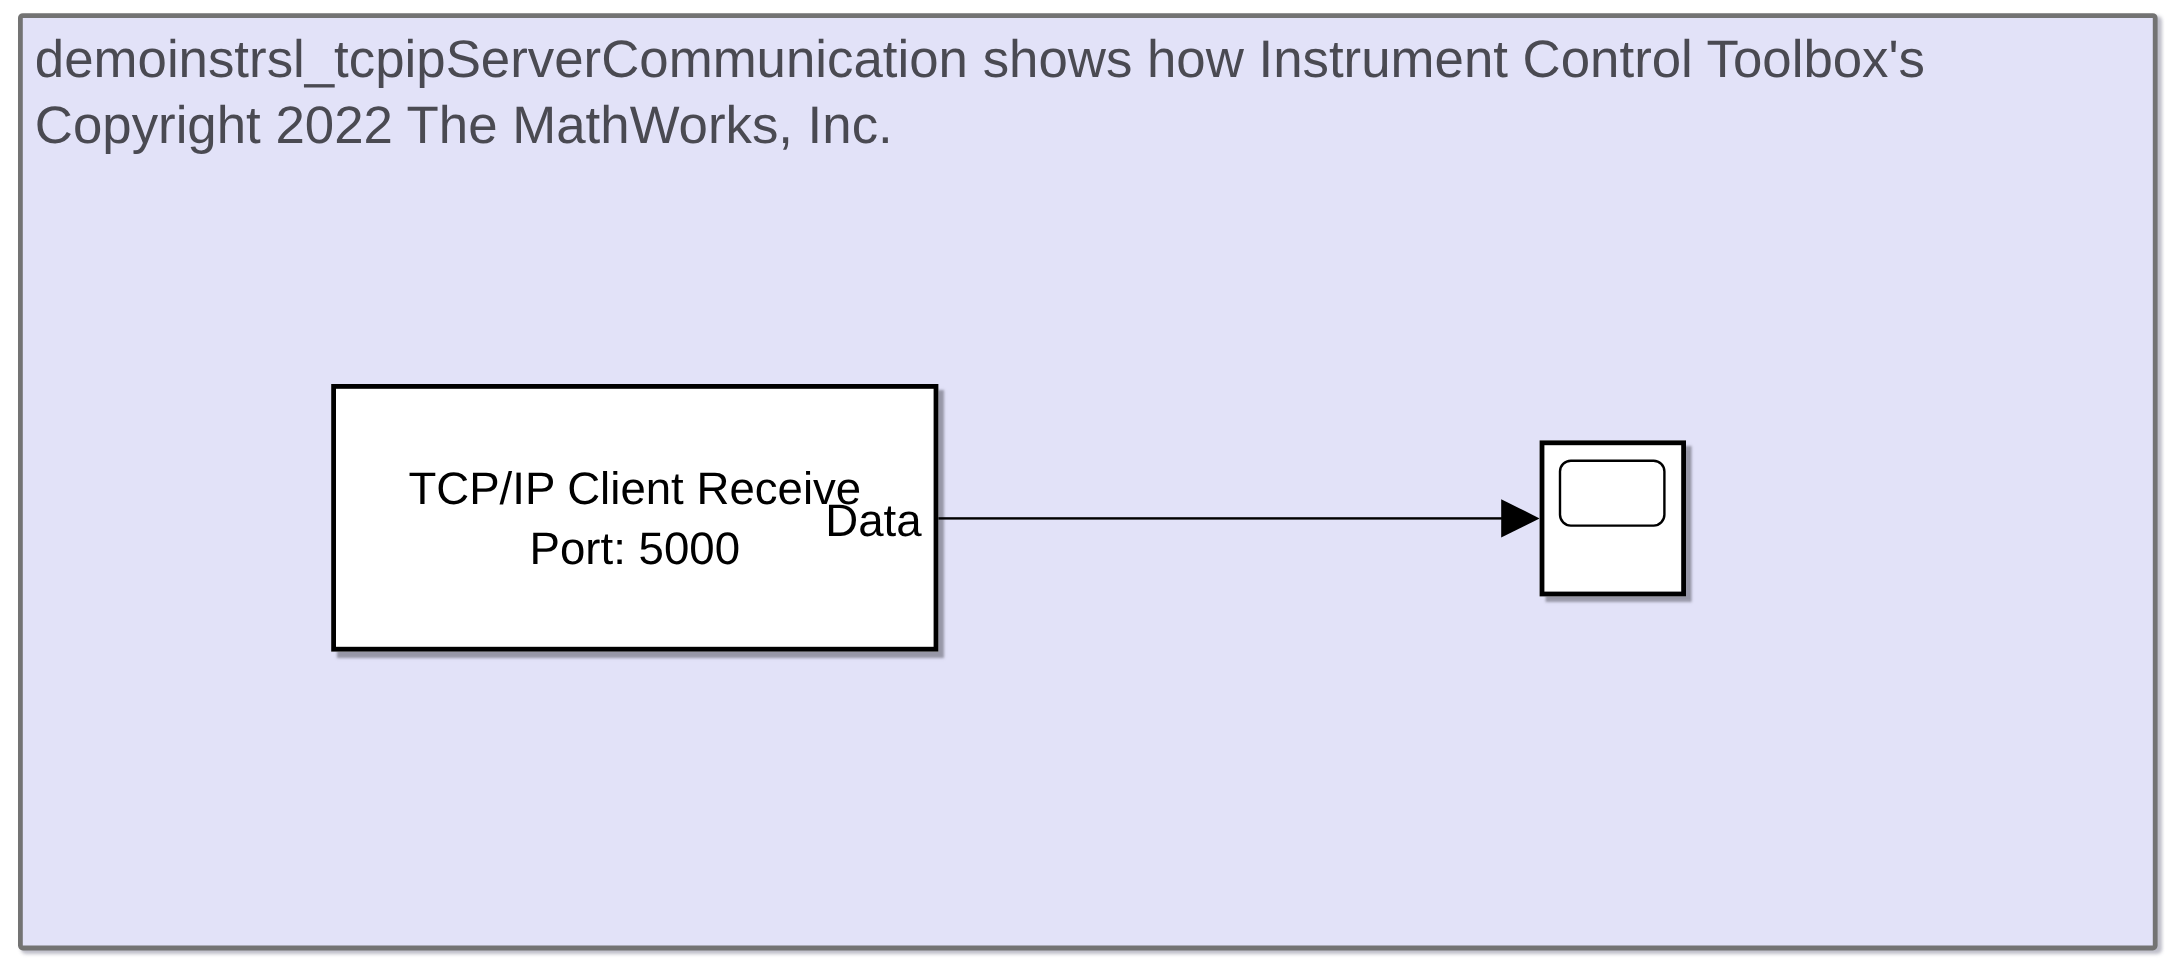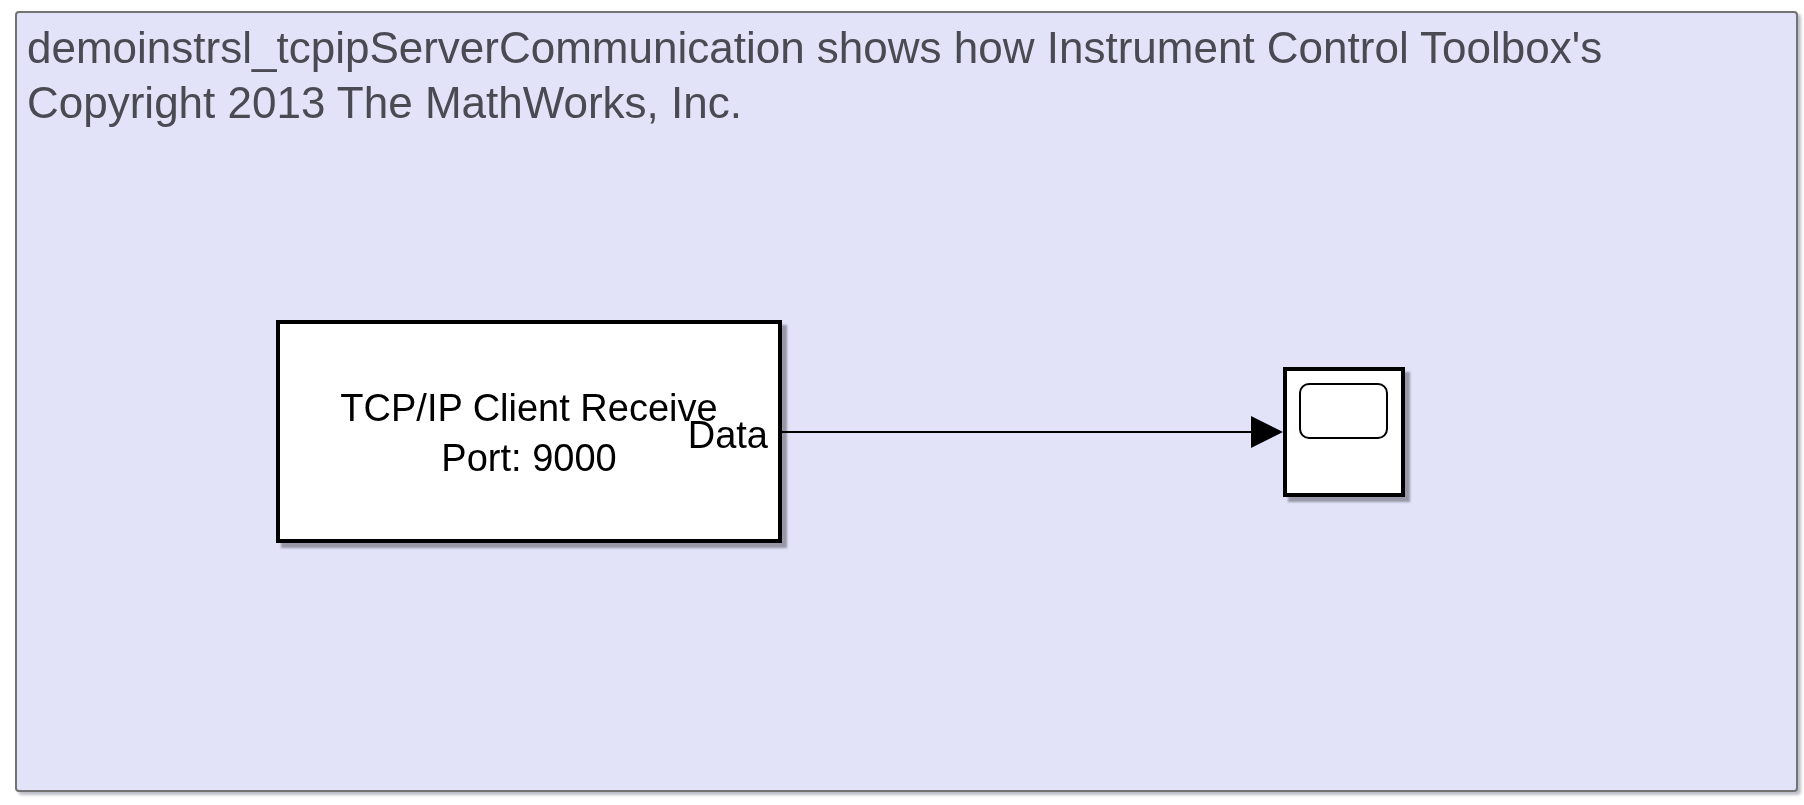--- a/index.html
+++ b/index.html
@@ -17,21 +17,21 @@
   }
   
   .annotation {
     position: absolute;
     left: 15px;
     top: 11px;
     width: 1783px;
     height: 781px;
     box-sizing: border-box;
     background: #e2e2f8;
-    border: 2px solid #737373;
+    border: 4px solid #737373;
     border-radius: 4px;
     box-shadow: 3px 3px 3px rgba(110, 110, 135, 0.45);
   }
   .ann-text {
     position: absolute;
     left: 10px;
     top: 7px;
     color: #4a4a52;
     font-size: 44px;
     line-height: 55px;
@@ -112,27 +112,27 @@
   }
 </style>
 </head>
 <body>
 
 <div class="canvas">
 
   <div class="annotation">
     <div class="ann-text">
       <div>demoinstrsl_tcpipServerCommunication shows how Instrument Control Toolbox's</div>
-      <div>Copyright 2013 The MathWorks, Inc.</div>
+      <div>Copyright 2022 The MathWorks, Inc.</div>
     </div>
   </div>
 
   <div class="block tcpip-block">
     <div class="blk-line">TCP/IP Client Receive</div>
-    <div class="blk-line">Port: 9000</div>
+    <div class="blk-line">Port: 5000</div>
     <div class="port-label">Data</div>
   </div>
 
   <div class="wire"></div>
   <div class="arrowhead"></div>
 
   <div class="block display-block">
     <div class="display-screen"></div>
   </div>
 

